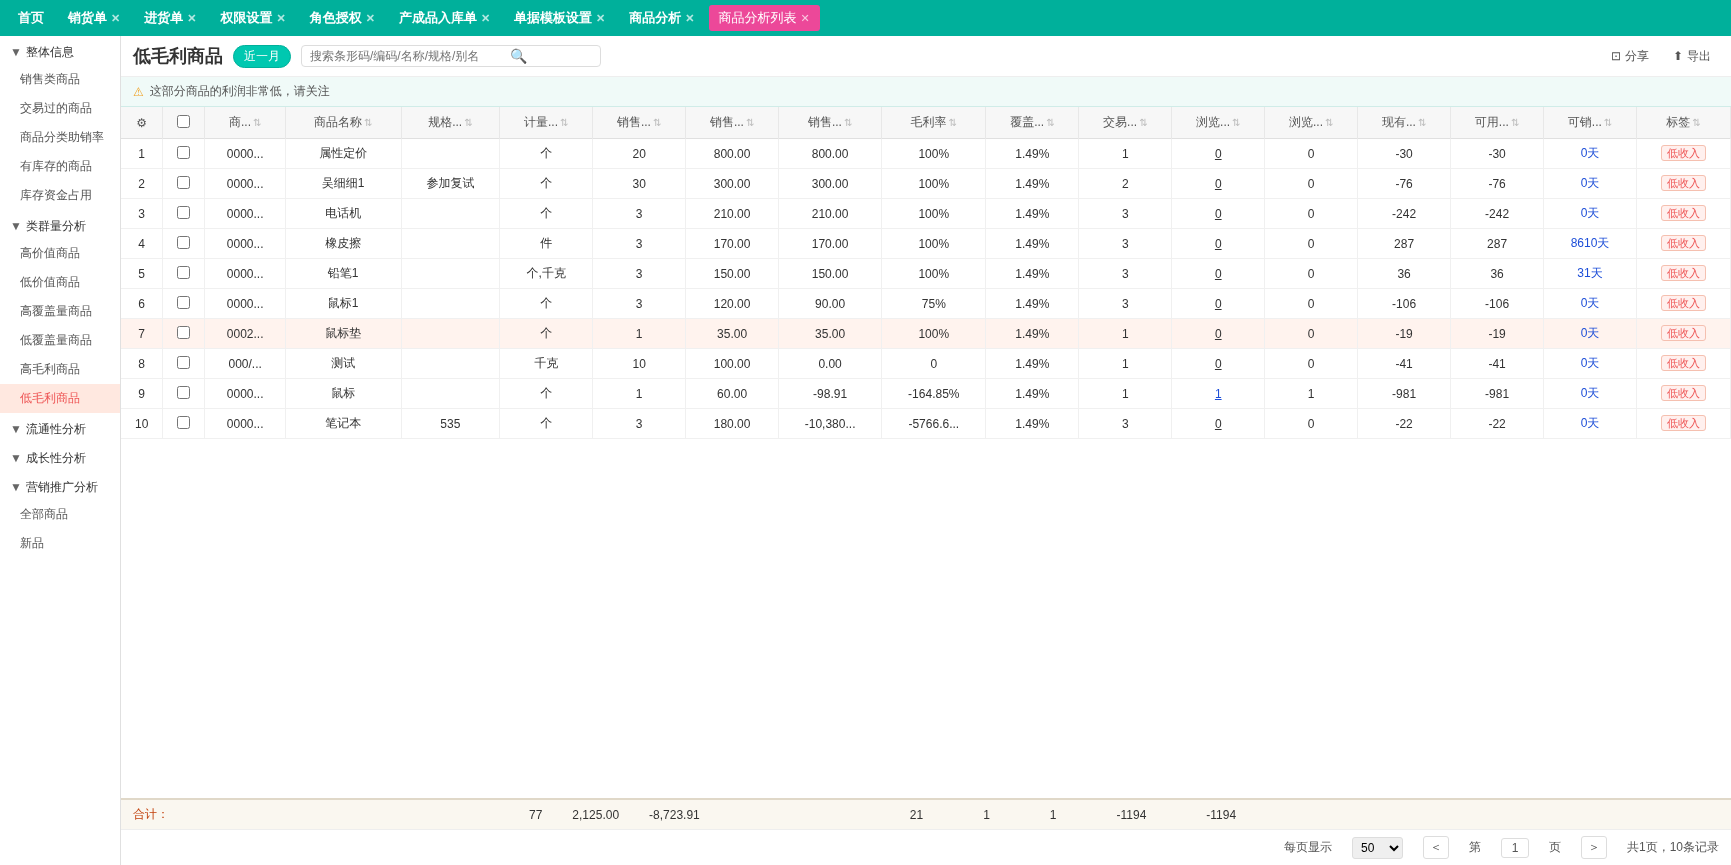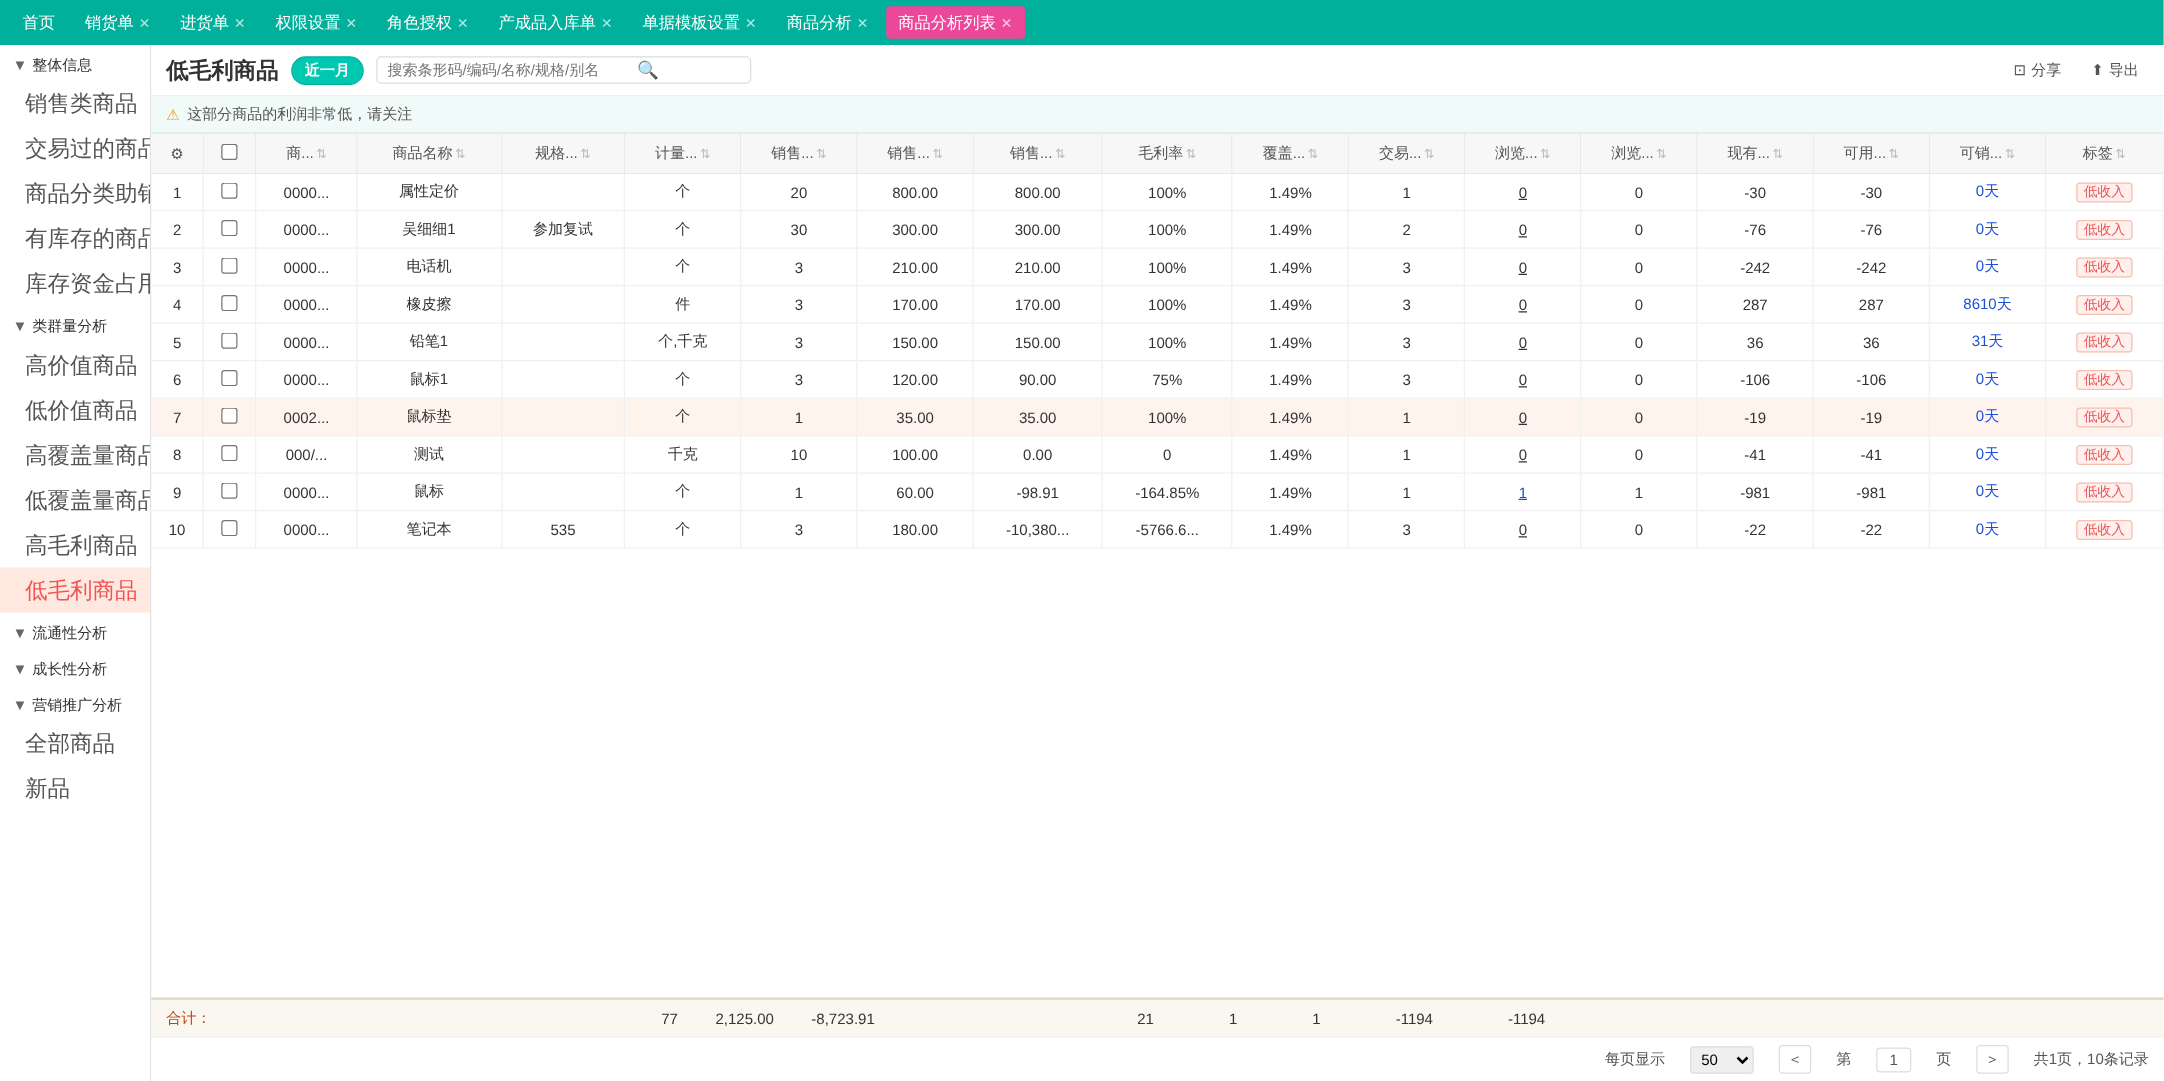--- a/index.html
+++ b/index.html
@@ -14,20 +14,21 @@
       padding: 0 8px;
       gap: 4px;
     }
     .top-nav .nav-item {
       color: #fff;
       padding: 4px 10px;
       cursor: pointer;
       white-space: nowrap;
       border-radius: 3px;
       font-size: 13px;
+      font-weight: bold;
     }
     .top-nav .nav-item.active { background: #ec4899; font-weight: normal; }
     .top-nav .nav-item .close-x { margin-left: 4px; opacity: 0.7; font-size: 11px; }
 
     
     .main-layout {
       display: flex;
       height: calc(100vh - 36px);
     }
 
@@ -44,21 +45,21 @@
       padding: 8px 10px 4px 10px;
       font-size: 12px;
       cursor: pointer;
     }
     .sidebar-group-title .arrow { margin-right: 4px; color: #666; }
     .sidebar-item {
       padding: 6px 10px 6px 20px;
       color: #555;
       cursor: pointer;
       white-space: nowrap;
-      font-size: 18px;
+      font-size: 12px;
     }
     .sidebar-item.active { background: #ffe8e0; color: #e55; }
 
     
     .content {
       flex: 1;
       display: flex;
       flex-direction: column;
       overflow: hidden;
       background: #fff;
@@ -84,21 +85,20 @@
       border-radius: 12px;
       padding: 2px 10px;
       color: #333;
       cursor: pointer;
       font-size: 12px;
     }
     .filter-btn.active {
       background: #00c8b0;
       border-color: #00b09b;
       color: #fff;
-      font-weight: bold;
     }
     .search-box {
       display: flex;
       align-items: center;
       border: 1px solid #ddd;
       border-radius: 4px;
       padding: 2px 8px;
       flex: 1;
       max-width: 300px;
     }

